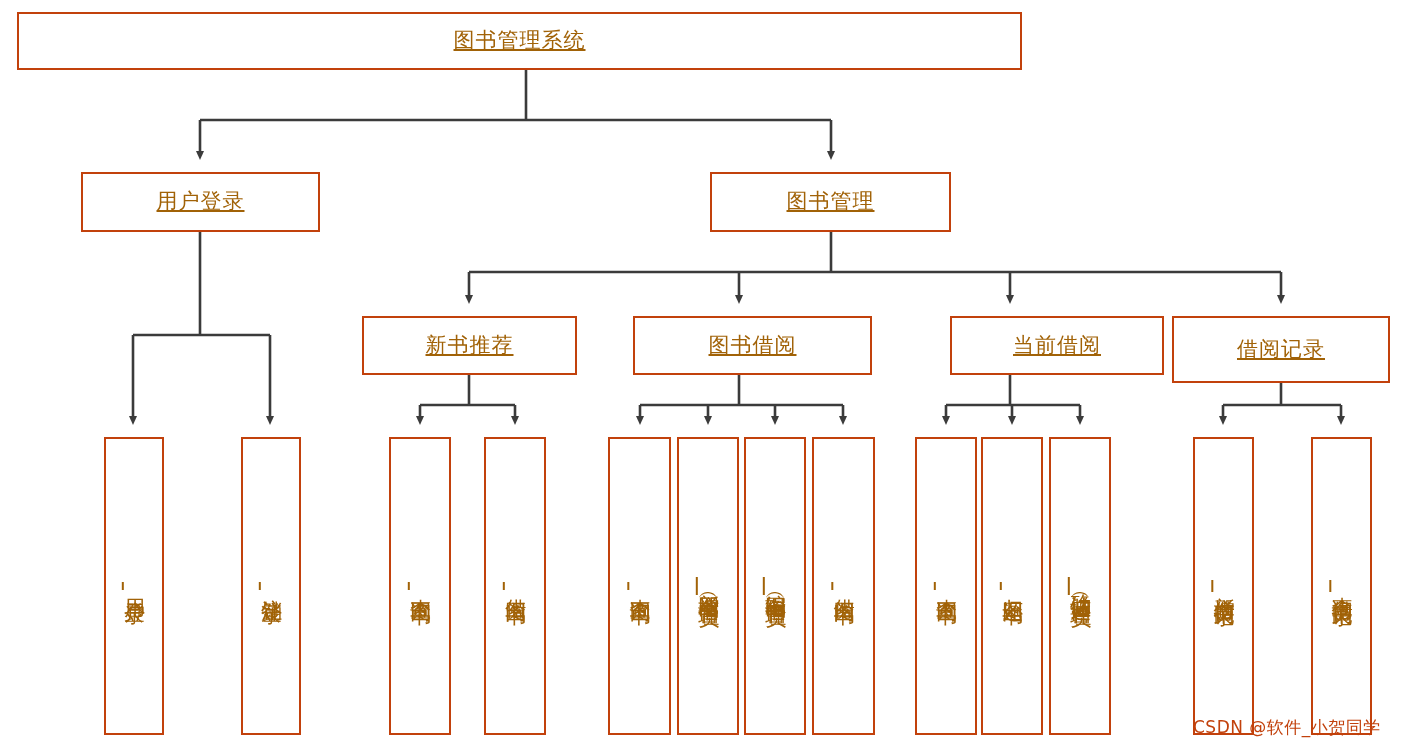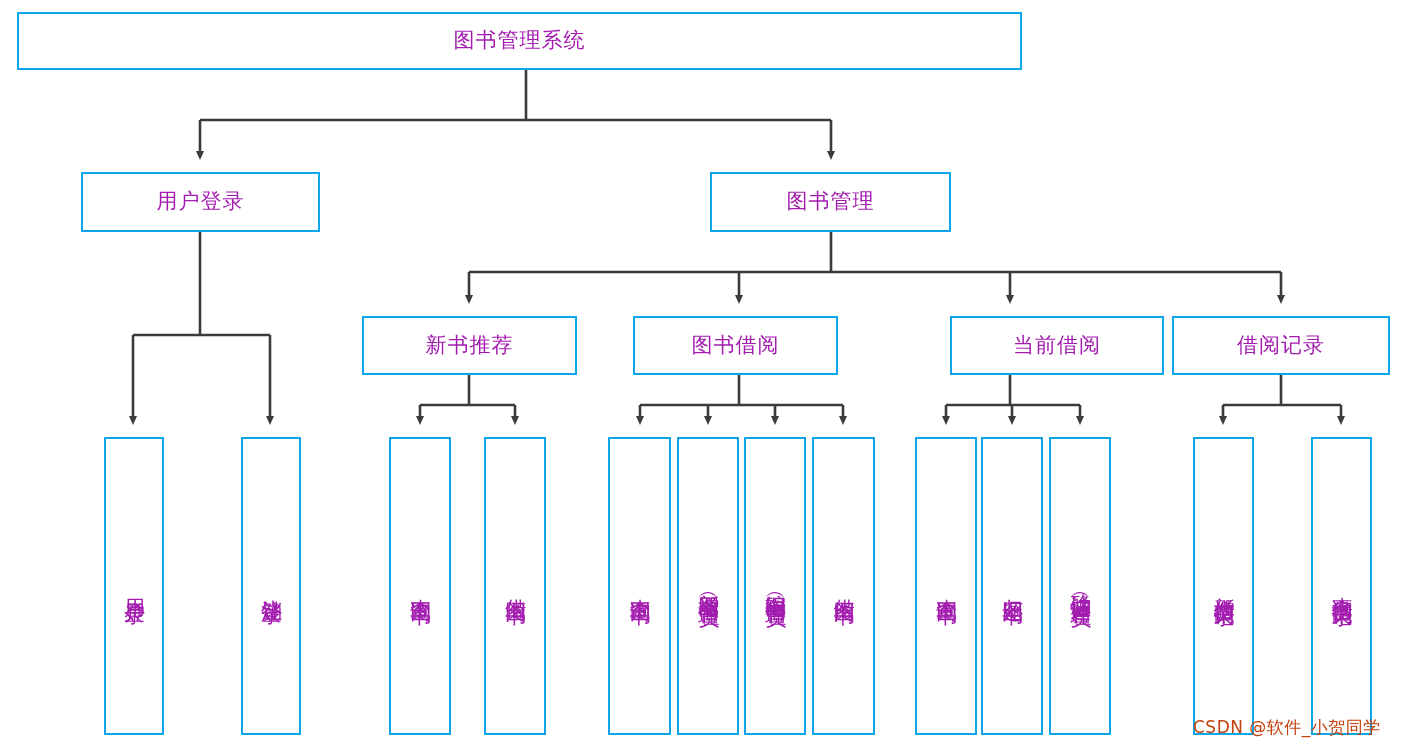--- a/index.html
+++ b/index.html
@@ -21,27 +21,28 @@
   #wires {
     position: absolute;
     left: 0;
     top: 0;
     width: 1405px;
     height: 747px;
   }
   .node {
     position: absolute;
     box-sizing: border-box;
-    border: 2px solid #0ea5e9;
+    border: 2px solid #c2410c;
     background: #ffffff;
-    color: #a21caf;
+    color: #a16207;
     display: flex;
     align-items: center;
     justify-content: center;
     z-index: 2;
+    text-decoration: underline;
   }
   .node.horiz {
     font-size: 21px;
     letter-spacing: 1px;
     line-height: 1.1;
   }
   .node.vert {
     writing-mode: vertical-rl;
     text-orientation: upright;
     font-size: 21px;
@@ -130,27 +131,27 @@
   <div class="node horiz" style="left:81px; top:172px; width:239px; height:60px;">
     <span>用户登录</span>
   </div>
   <div class="node horiz" style="left:362px; top:316px; width:215px; height:59px;">
     <span>新书推荐</span>
   </div>
 
   <div class="node horiz" style="left:710px; top:172px; width:241px; height:60px;">
     <span>图书管理</span>
   </div>
-  <div class="node horiz" style="left:633px; top:316px; width:205px; height:59px;">
+  <div class="node horiz" style="left:633px; top:316px; width:239px; height:59px;">
     <span>图书借阅</span>
   </div>
   <div class="node horiz" style="left:903px; top:316px; width:214px; height:59px;margin-left:47px;">
     <span>当前借阅</span>
   </div>
-  <div class="node horiz" style="left:1172px; top:316px; width:218px; height:59px;">
+  <div class="node horiz" style="left:1172px; top:316px; width:218px; height:67px;">
     <span>借阅记录</span>
   </div>
 
   <div class="node vert" style="left:104px; top:437px; width:60px; height:298px;">
     <span class="vtext">用户登录</span>
   </div>
   <div class="node vert" style="left:241px; top:437px; width:60px; height:298px;">
     <span class="vtext">注销登录</span>
   </div>
 

